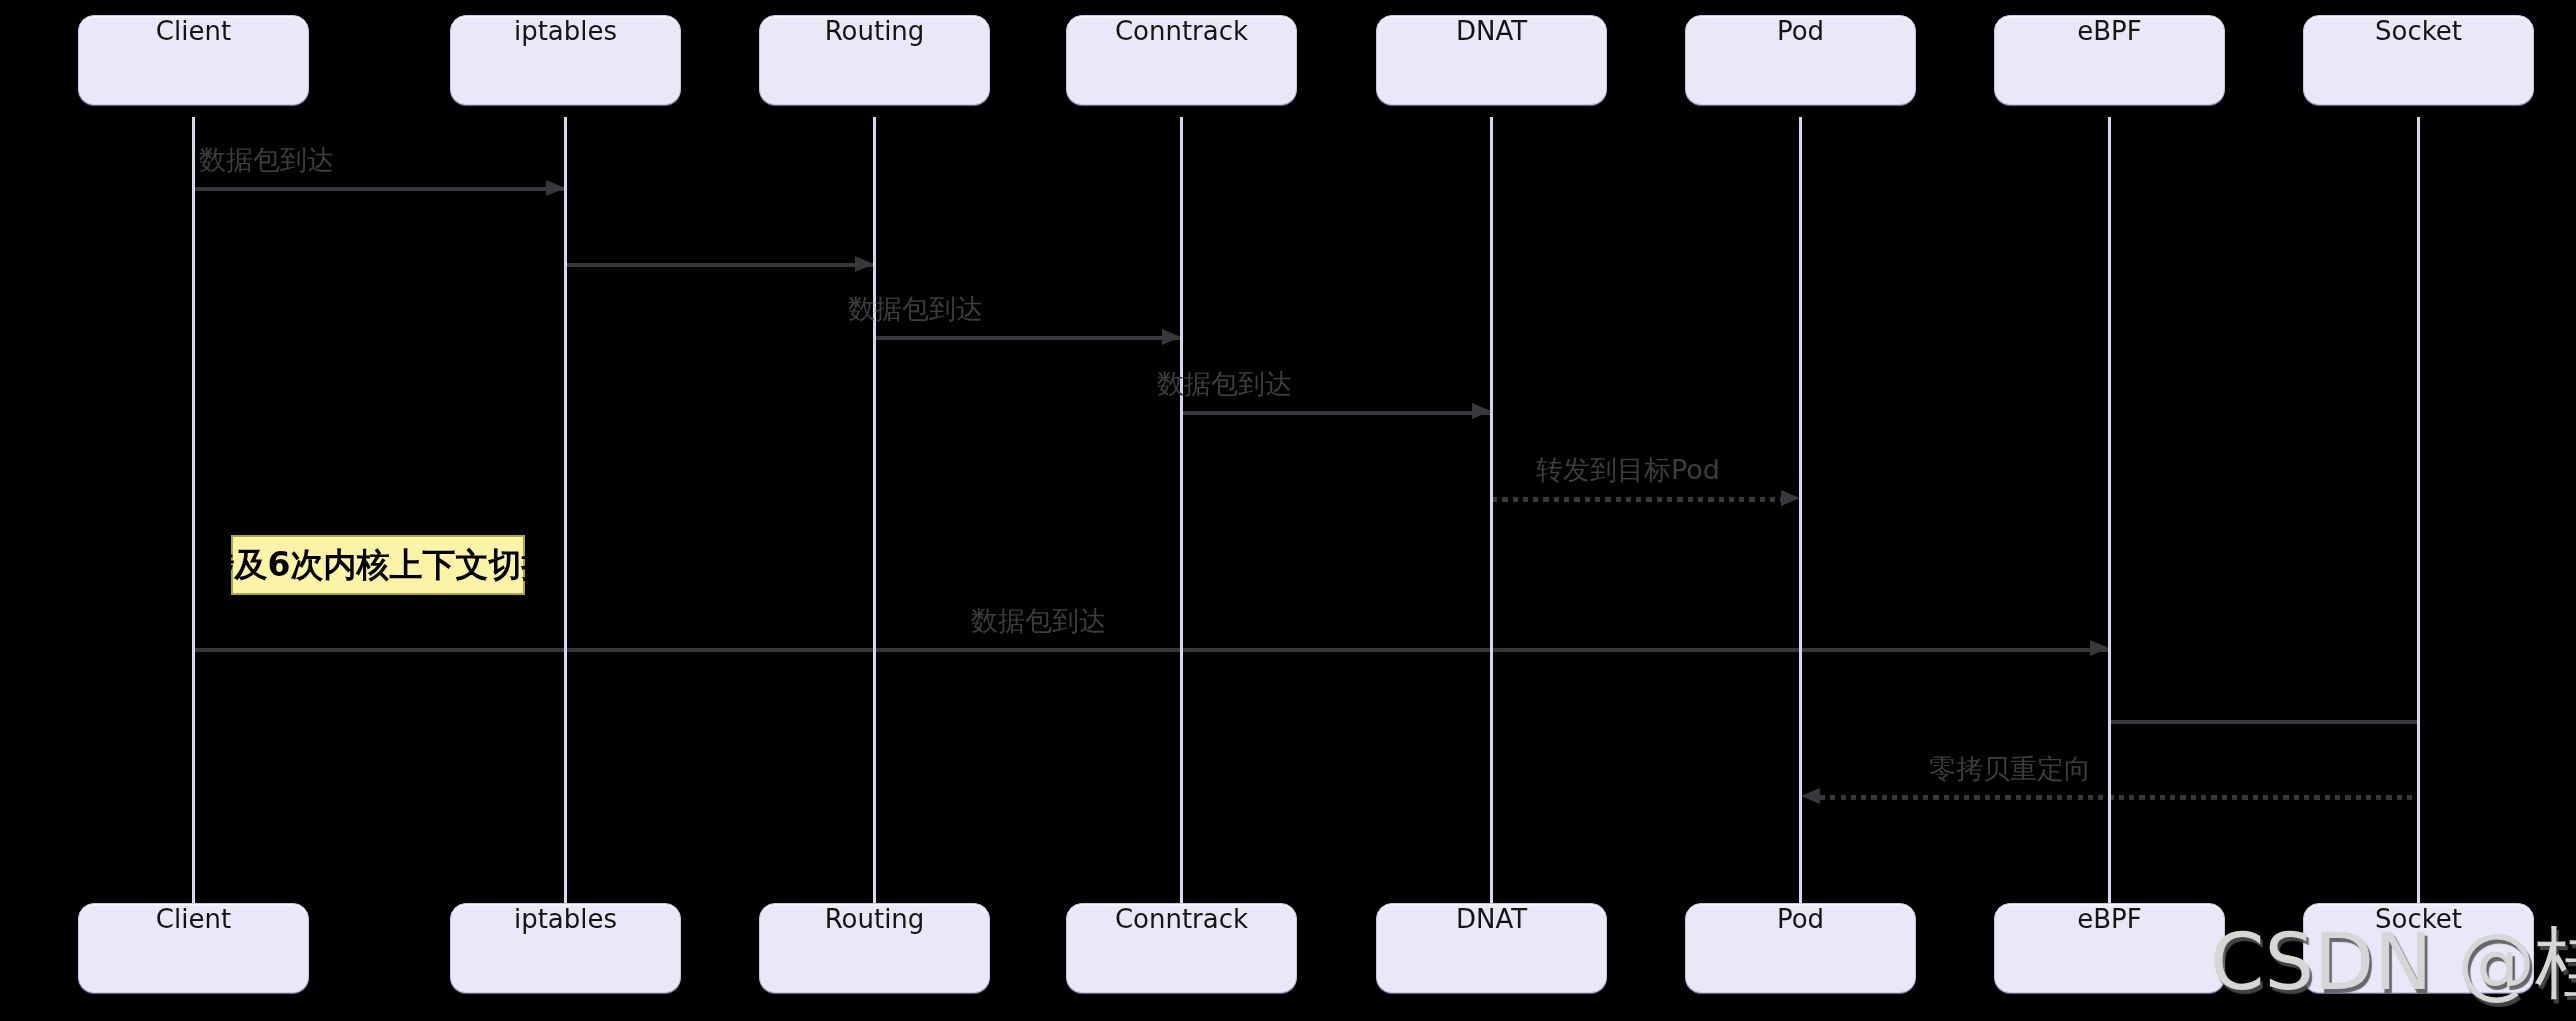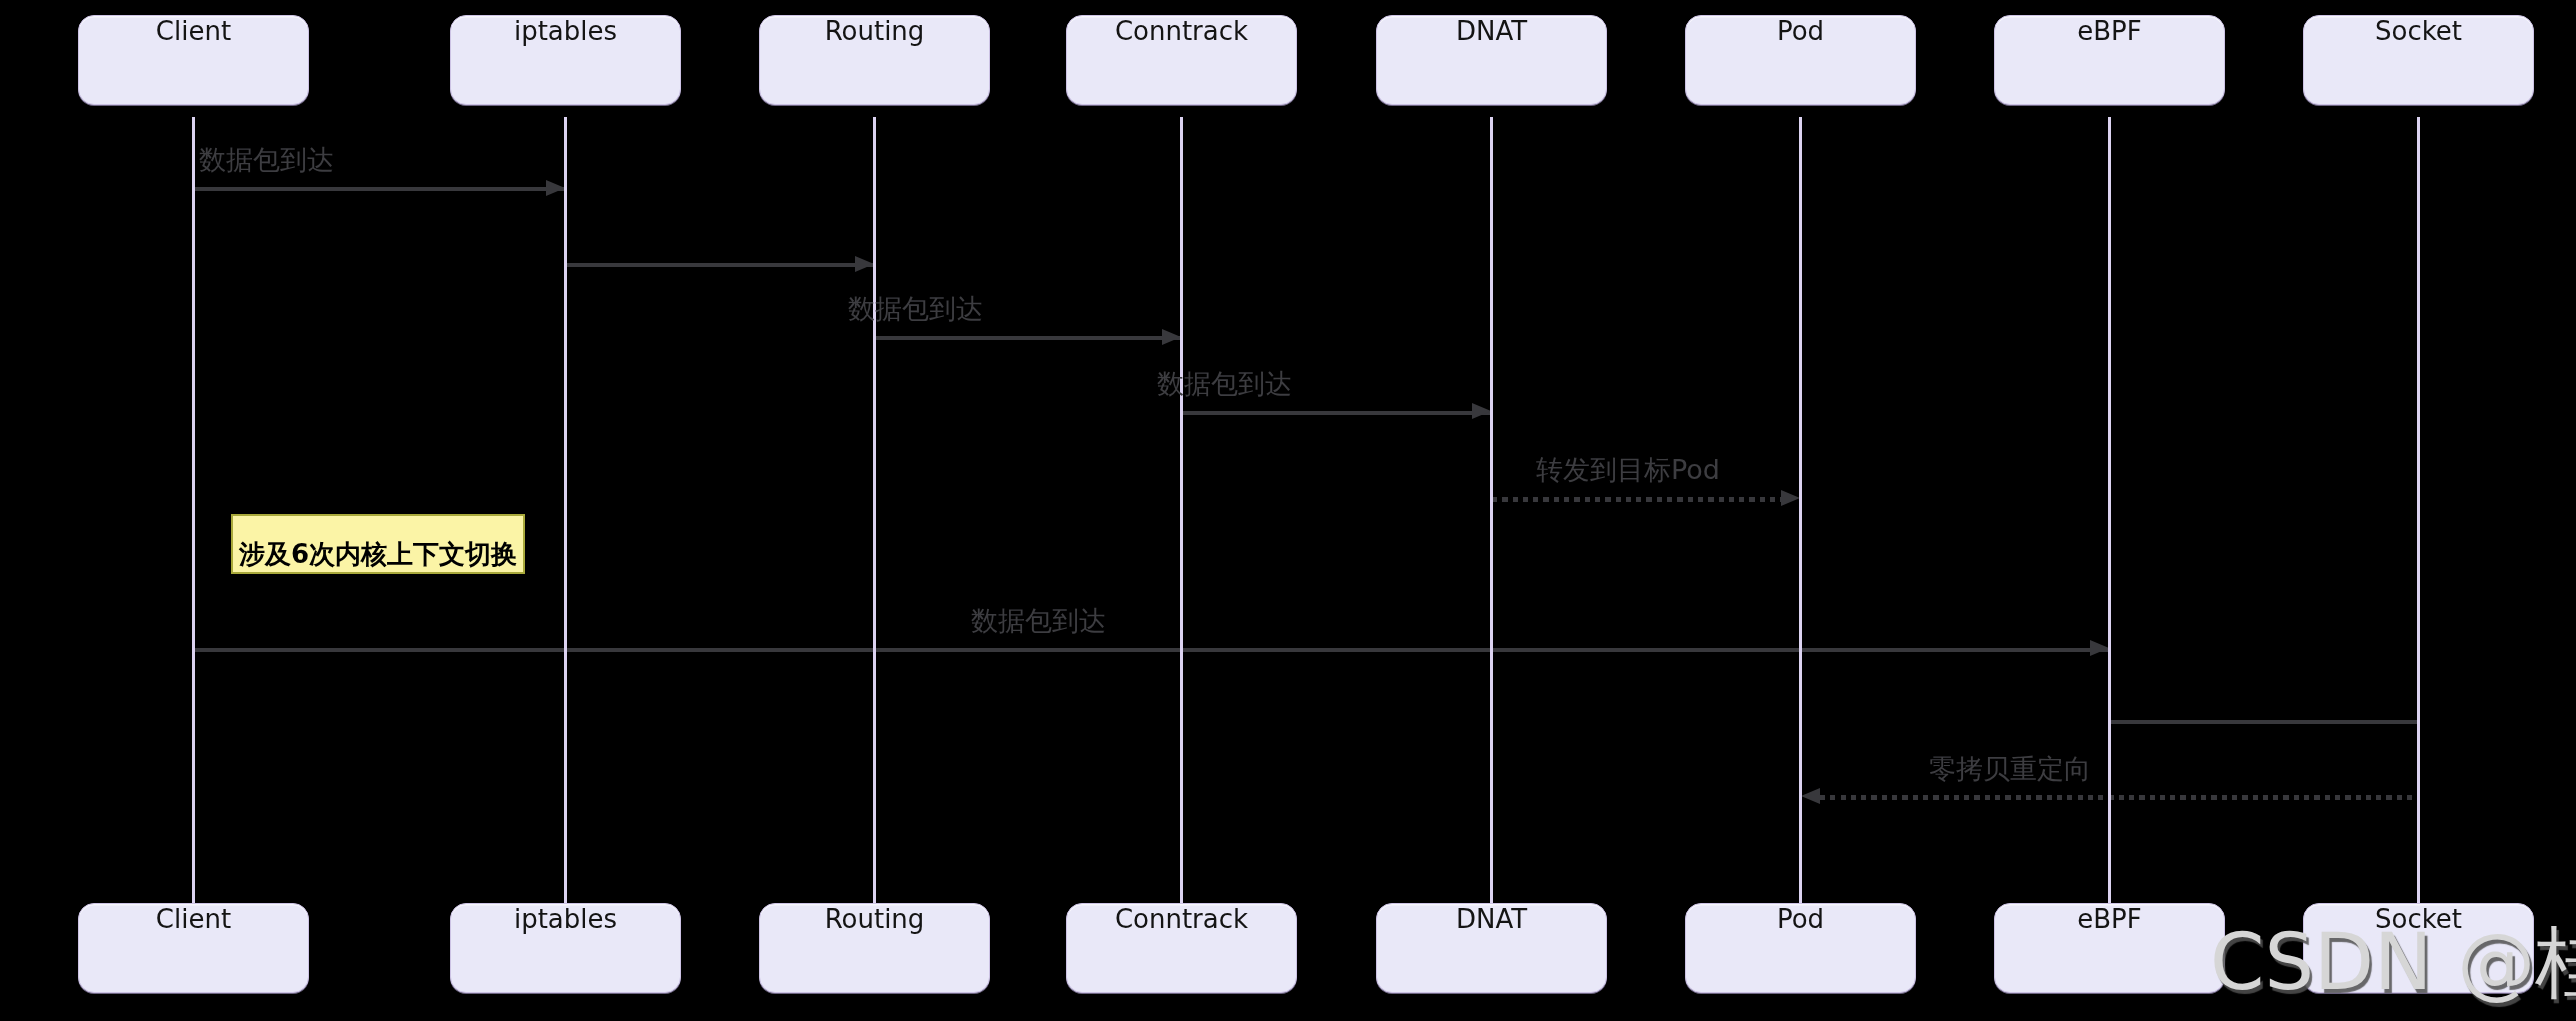--- a/index.html
+++ b/index.html
@@ -63,23 +63,23 @@
   .mlabel{
     position:absolute;width:361px;
     font-size:27px;line-height:1.1;color:var(--msg-text);
     z-index:3;white-space:nowrap;
   }
   .note{
     position:absolute;
     background:var(--note-fill);
     border:2.6px solid var(--note-border);
     box-sizing:border-box;
-    display:flex;align-items:flex-end;justify-content:center;
-    font-size:26px;font-weight:bold;color:var(--note-text);
-    z-index:4;white-space:nowrap;
+    display:flex;align-items:center;justify-content:center;
+    font-size:33px;font-weight:bold;color:var(--note-text);
+    z-index:4;white-space:nowrap;margin-top:21px;
   }
   .watermark{
     position:absolute;left:2210px;top:923px;
     font-size:78px;line-height:1;color:var(--wm);
     text-shadow:2.6px 3.6px 1px rgba(80,80,80,0.85);
     white-space:nowrap;z-index:6;
   }
 </style>
 </head>
 <body>

